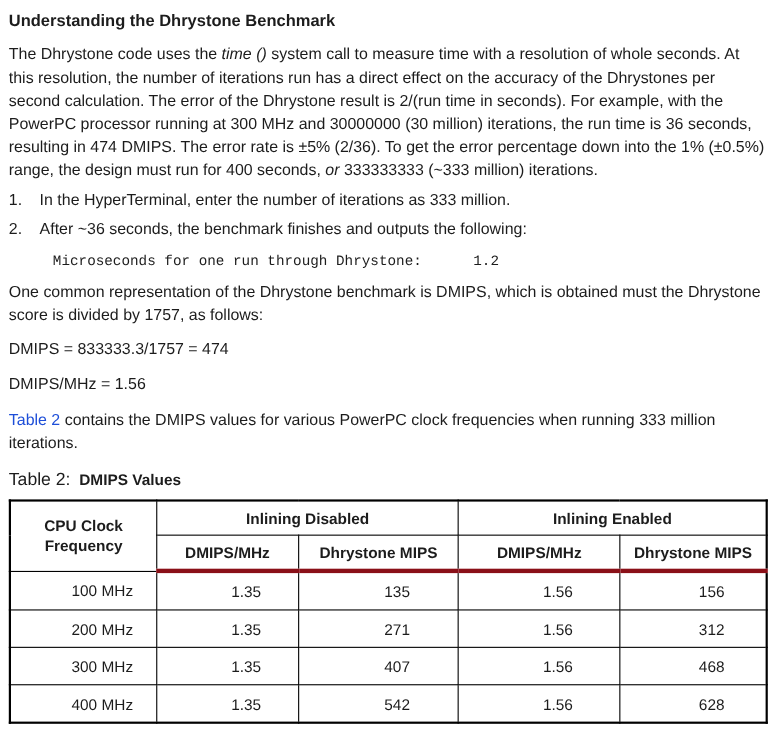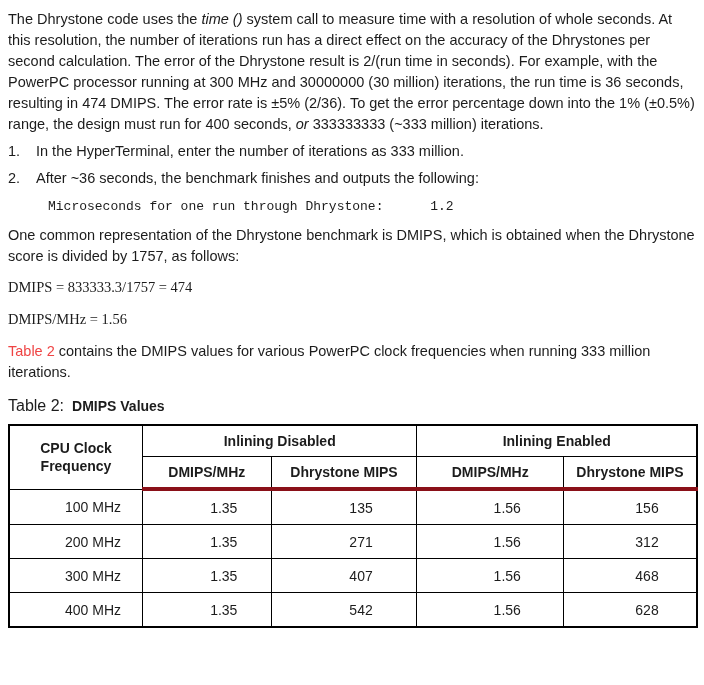--- a/index.html
+++ b/index.html
@@ -52,24 +52,23 @@
     font-size: 13px;
     line-height: 21px;
     white-space: pre;
     margin: 0 0 6px 0;
     padding-left: 12px;
   }
   .formula {
     font-size: 14.5px;
     line-height: 21px;
     margin: 0 0 11px 0;
-    font-family: Liberation Serif, serif;
   }
   .link {
-    color: #ef4444;
+    color: #1d4ed8;
     text-decoration: none;
     cursor: pointer;
   }
   .table-caption {
     margin: 12px 0 7px 0;
     font-size: 14px;
     line-height: 21px;
   }
   .caption-label {
     font-size: 16px;
@@ -103,39 +102,40 @@
   tr.data-row td { height: 33px; padding-left: 36px; }
   th.corner {
     line-height: 18px;
   }
 </style>
 </head>
 <body>
 
 <div class="doc">
 
+  <div class="heading">Understanding the Dhrystone Benchmark</div>
 
   <p class="para"><span>The Dhrystone code uses the </span><span class="italic">time ()</span><span> system call to measure time with a resolution of whole seconds. At this resolution, the number of iterations run has a direct effect on the accuracy of the Dhrystones per second calculation. The error of the Dhrystone result is 2/(run time in seconds). For example, with the PowerPC processor running at 300 MHz and 30000000 (30 million) iterations, the run time is 36 seconds, resulting in 474 DMIPS. The error rate is ±5% (2/36). To get the error percentage down into the 1% (±0.5%) range, the design must run for 400 seconds, </span><span class="italic">or</span><span> 333333333 (~333 million) iterations.</span></p>
 
   <div class="steps">
     <div class="step">
       <span class="step-num">1.</span>
       <span class="step-text">In the HyperTerminal, enter the number of iterations as 333 million.</span>
     </div>
     <div class="step">
       <span class="step-num">2.</span>
       <span class="step-text">After ~36 seconds, the benchmark finishes and outputs the following:</span>
     </div>
   </div>
 
   <div class="code-block">
     <div class="code-line">Microseconds for one run through Dhrystone:      1.2</div>
   </div>
 
-  <p class="para gap">One common representation of the Dhrystone benchmark is DMIPS, which is obtained when the Dhrystone score is divided by 1757, as follows:</p>
+  <p class="para gap">One common representation of the Dhrystone benchmark is DMIPS, which is obtained must the Dhrystone score is divided by 1757, as follows:</p>
 
   <div class="formula">DMIPS = 833333.3/1757 = 474</div>
   <div class="formula">DMIPS/MHz = 1.56</div>
 
   <p class="para"><a class="link">Table 2</a><span> contains the DMIPS values for various PowerPC clock frequencies when running 333 million iterations.</span></p>
 
   <div class="table-caption">
     <span class="caption-label">Table 2:</span><span class="caption-title">DMIPS Values</span>
   </div>
 

